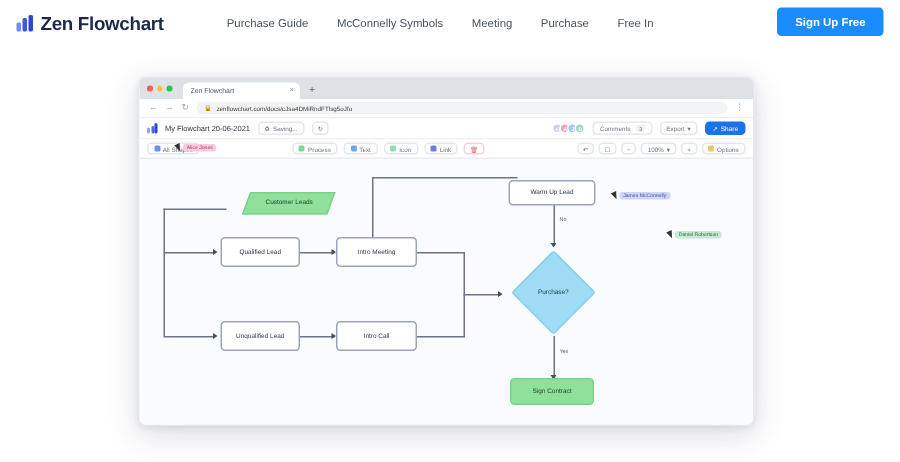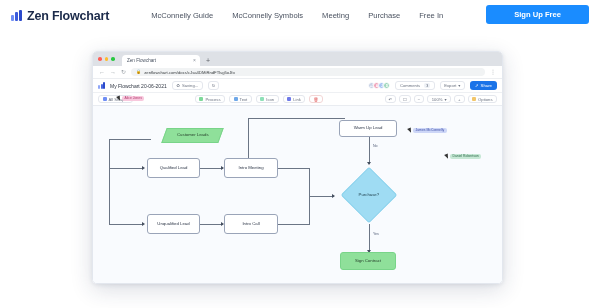--- a/index.html
+++ b/index.html
@@ -28,21 +28,21 @@
   .brand-name {
     font-size: 12.5px; font-weight: bold; color: #1b2a4a; letter-spacing: -0.2px;
   }
   .nav-links { display: flex; align-items: center; gap: 19px; margin-left: 42px; }
   .nav-link {
     font-size: 7.6px; color: #4a5260; text-decoration: none;
     white-space: nowrap; cursor: pointer;
   }
   .cta-btn {
     position: absolute; right: 11px; top: 5px;
-    height: 19px; padding: 0 28px;
+    height: 19px; padding: 0 12px;
     background: #1a8cff; color: #fff;
     border: none; border-radius: 3px;
     font-size: 7.6px; font-weight: bold; font-family: inherit;
     cursor: pointer;
     display: flex; align-items: center; justify-content: center;
     white-space: nowrap;
   }
 
   
   .browser-shadow {
@@ -220,21 +220,21 @@
 <header class="site-header">
   <div class="brand">
     <span class="brand-mark">
       <i class="b1"></i>
         <i class="b2"></i>
         <i class="b3"></i>
     </span>
     <span class="brand-name">Zen Flowchart</span>
   </div>
   <nav class="nav-links">
-    <a class="nav-link">McConnelly Guide</a>
+    <a class="nav-link">Purchase Guide</a>
     <a class="nav-link">McConnelly Symbols</a>
     <a class="nav-link">Meeting</a>
     <a class="nav-link">Purchase</a>
     <a class="nav-link">Free In</a>
   </nav>
   <button class="cta-btn">Sign Up Free</button>
 </header>
 
 <div class="browser-shadow"></div>
 <div class="browser">

